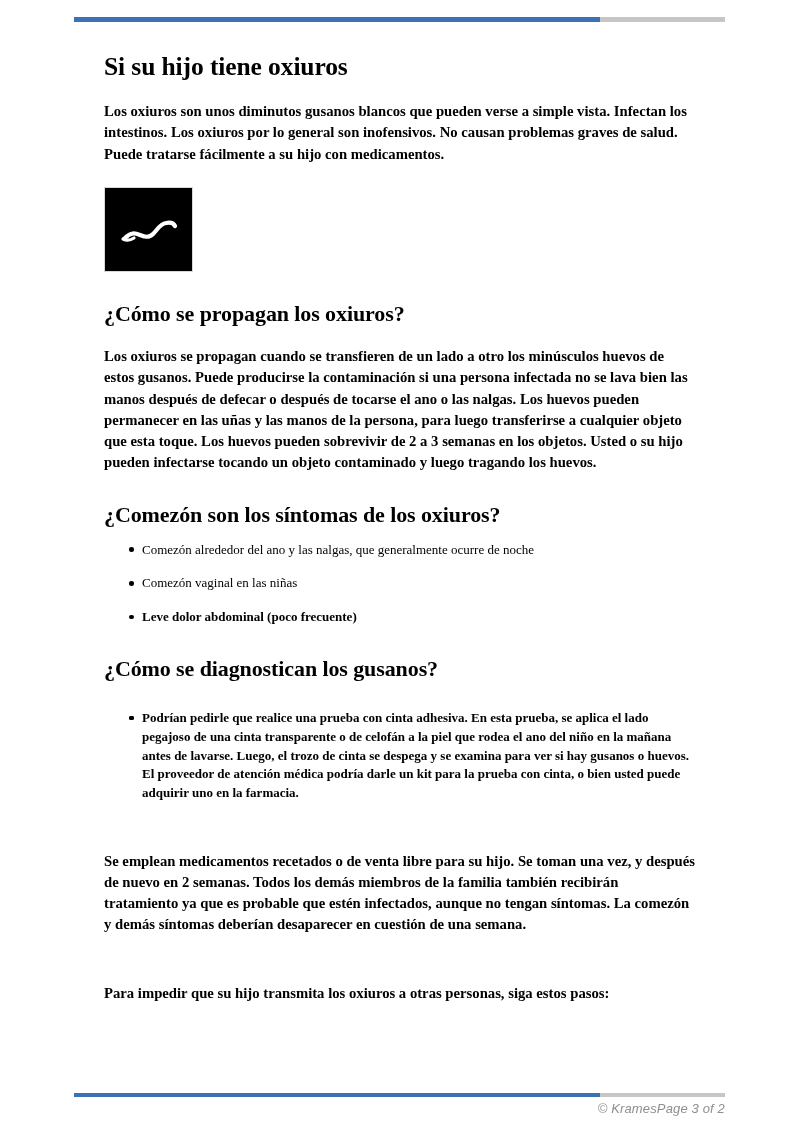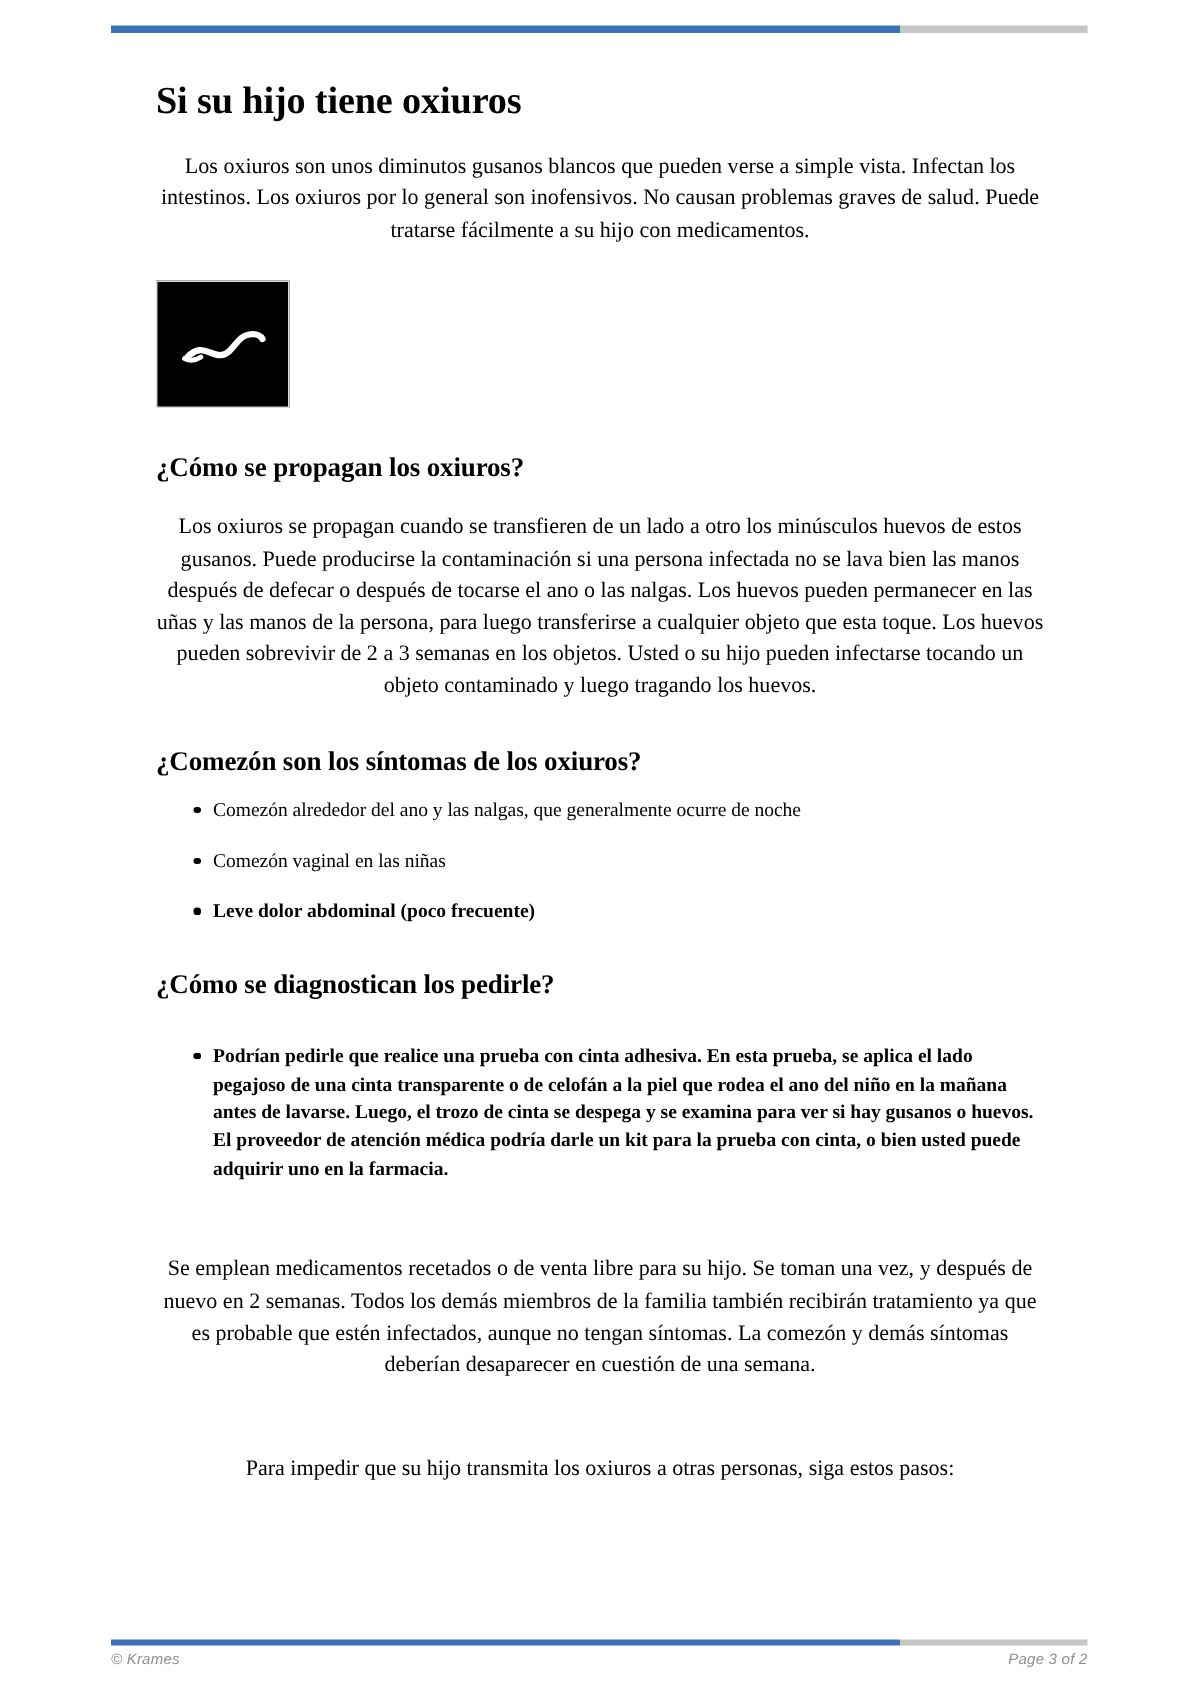--- a/index.html
+++ b/index.html
@@ -55,32 +55,33 @@
 
   h1.doc-title {
     font-size: 25.5px;
     font-weight: bold;
     line-height: 1.15;
     margin: 0 0 20px 0;
     letter-spacing: -0.1px;
   }
 
   h2.section-heading {
-    font-size: 18px;
+    font-size: 22px;
     font-weight: bold;
     line-height: 1.2;
     margin: 0;
     letter-spacing: -0.1px;
   }
 
   p.body-text {
     font-size: 14.7px;
     line-height: 1.44;
     margin: 0;
-    text-align: center;
+    text-align: left;
+    font-weight: bold;
   }
 
   
   .gap-after-intro { height: 22px; }
   .gap-before-h2   { height: 29px; }
   .gap-after-h2    { height: 19px; }
   .gap-after-h2-list { height: 12px; }
 
   
   .figure {
@@ -143,25 +144,25 @@
     height: 4px;
     flex: 1;
     background: #c6c6c4;
   }
   .footer-row {
     position: absolute;
     left: 74px;
     top: 1101px;
     width: 651px;
     display: flex;
-    justify-content: space-between;
+    justify-content: flex-end;
     align-items: baseline;
     font-family: "Liberation Sans", "DejaVu Sans", sans-serif;
     font-style: italic;
-    font-size: 10px;
+    font-size: 13px;
     color: #8e8e8e;
     letter-spacing: 0.15px;
   }
 </style>
 </head>
 <body>
 
 <div class="page">
 
   <div class="header-rule">
@@ -204,21 +205,21 @@
         <span>Comezón vaginal en las niñas</span>
       </li>
       <li>
         <span class="dot"></span>
         <span>Leve dolor abdominal (poco frecuente)</span>
       </li>
     </ul>
 
     <div class="gap-before-h2"></div>
 
-    <h2 class="section-heading">¿Cómo se diagnostican los pedirle?</h2>
+    <h2 class="section-heading">¿Cómo se diagnostican los gusanos?</h2>
     <div class="gap-after-h2-list"></div>
     <ul class="bullets">
       <li>
         <span class="dot"></span>
       </li>
       <li>
         <span class="dot"></span>
         <span>Podrían pedirle que realice una prueba con cinta adhesiva. En esta prueba, se aplica el lado pegajoso de una cinta transparente o de celofán a la piel que rodea el ano del niño en la mañana antes de lavarse. Luego, el trozo de cinta se despega y se examina para ver si hay gusanos o huevos. El proveedor de atención médica podría darle un kit para la prueba con cinta, o bien usted puede adquirir uno en la farmacia.</span>
       </li>
     </ul>

